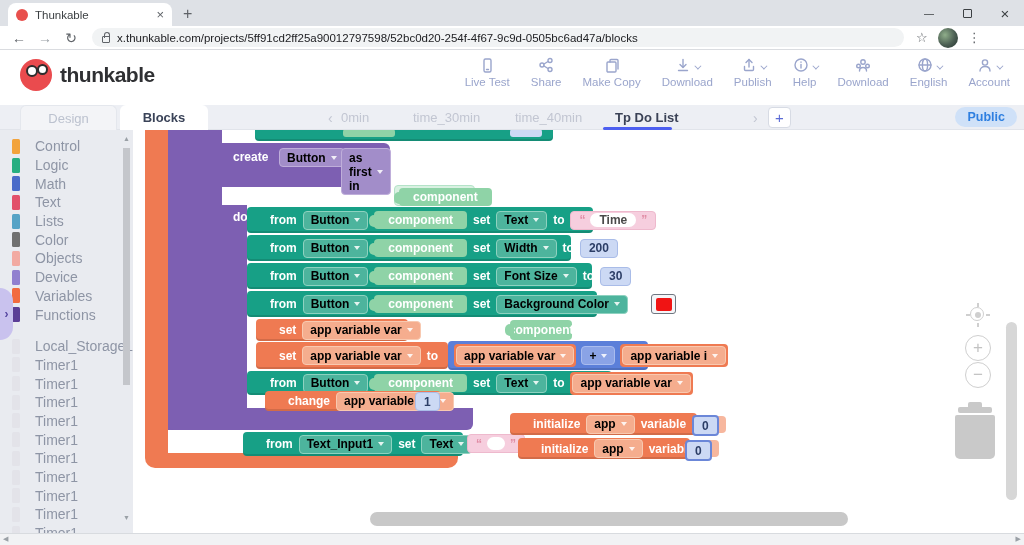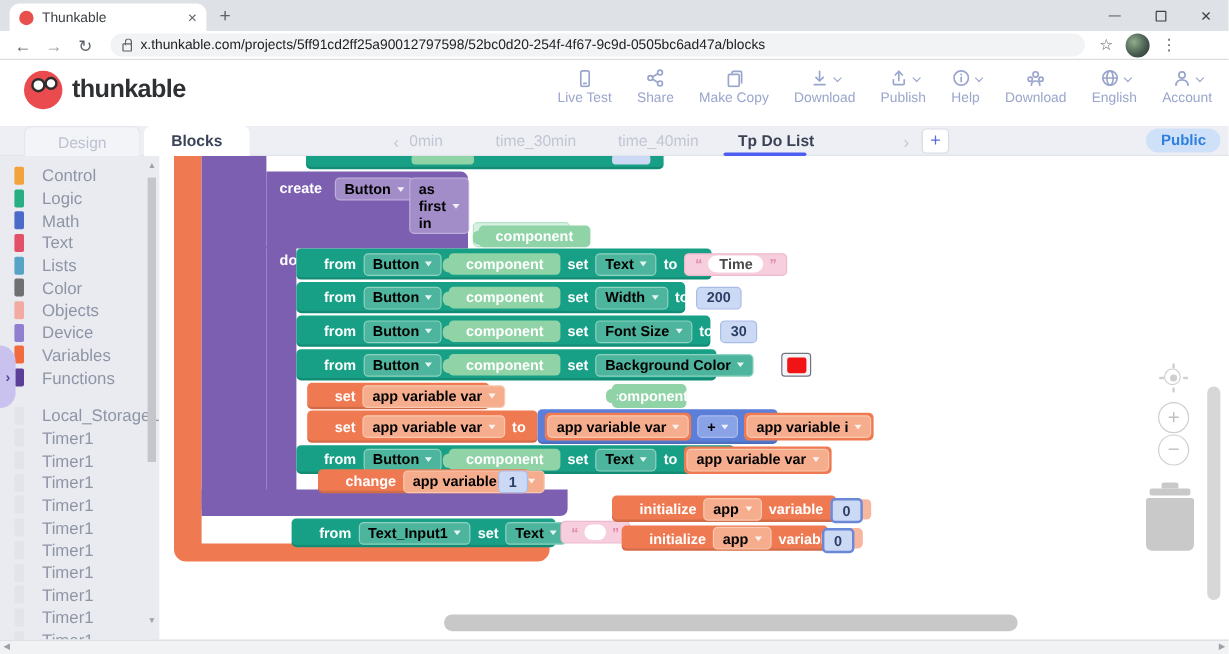--- a/index.html
+++ b/index.html
@@ -428,21 +428,21 @@
 
     
     <div class="abs orangeb" style="left:12px; top:0; width:23px; height:325px; box-shadow:none;"></div>
     <div class="abs orangeb" style="left:12px; top:323px; width:313px; height:15px; border-radius:0 0 10px 10px; box-shadow:none;"></div>
 
     
     <div class="abs purple" style="left:35px; top:0; width:54px; height:300px;"></div>
     <div class="abs purple" style="left:35px; top:278px; width:305px; height:22px; border-radius:0 0 6px 6px;"></div>
 
     
-    <div class="abs purple" style="left:89px; top:13px; width:168px; height:64px; border-radius:0 6px 0 0;">
+    <div class="abs purple" style="left:89px; top:13px; width:168px; height:44px; border-radius:0 6px 0 0;">
       <span class="kw" style="position:absolute; left:11px; top:7px;">create</span>
       <span class="drop d-purple" style="position:absolute; left:57px; top:5px;">
           <span>Button</span>
         </span>
       <span class="drop d-purple" style="position:absolute; left:119px; top:5px;">
           <span>as first in</span>
         </span>
     </div>
     <div class="abs purple" style="left:89px; top:75px; width:25px; height:205px;"></div>
     <span class="kw abs" style="left:100px; top:80px; color:#fff;">do</span>

